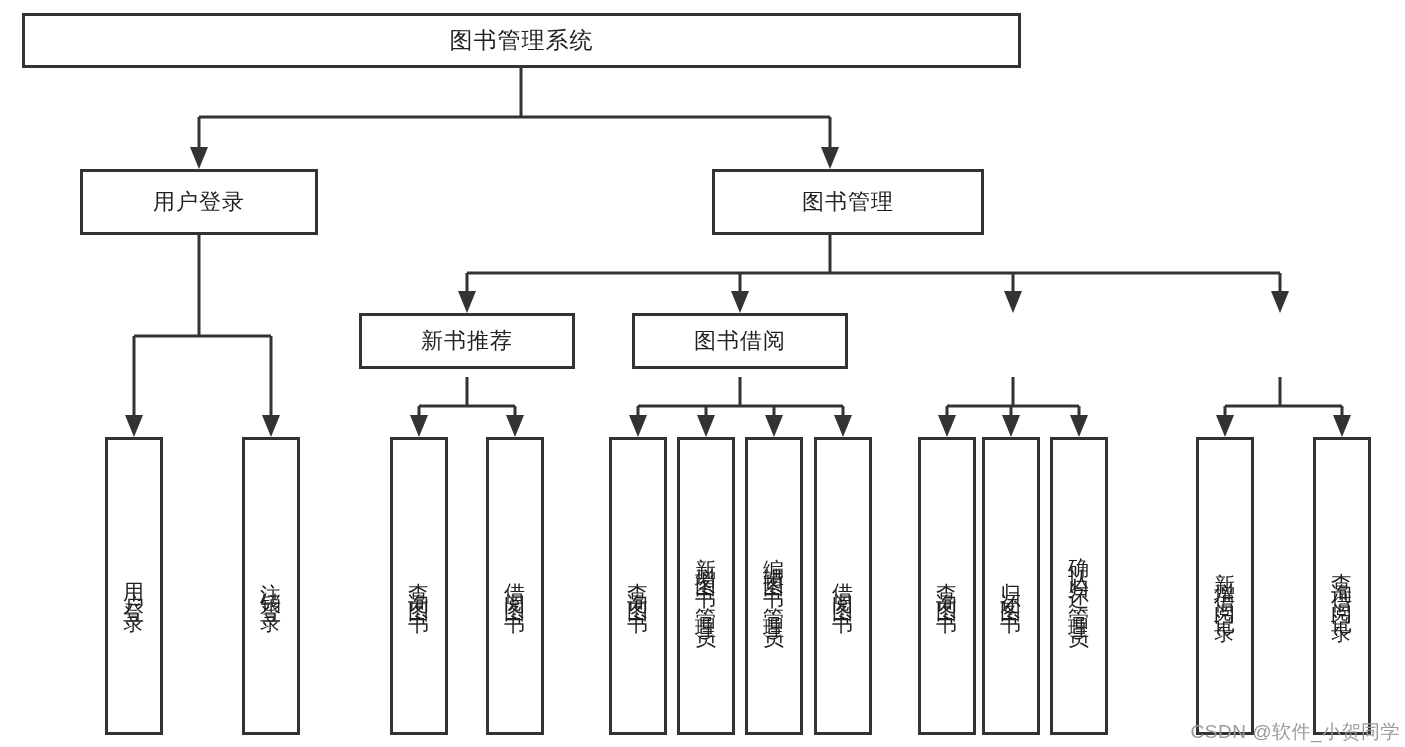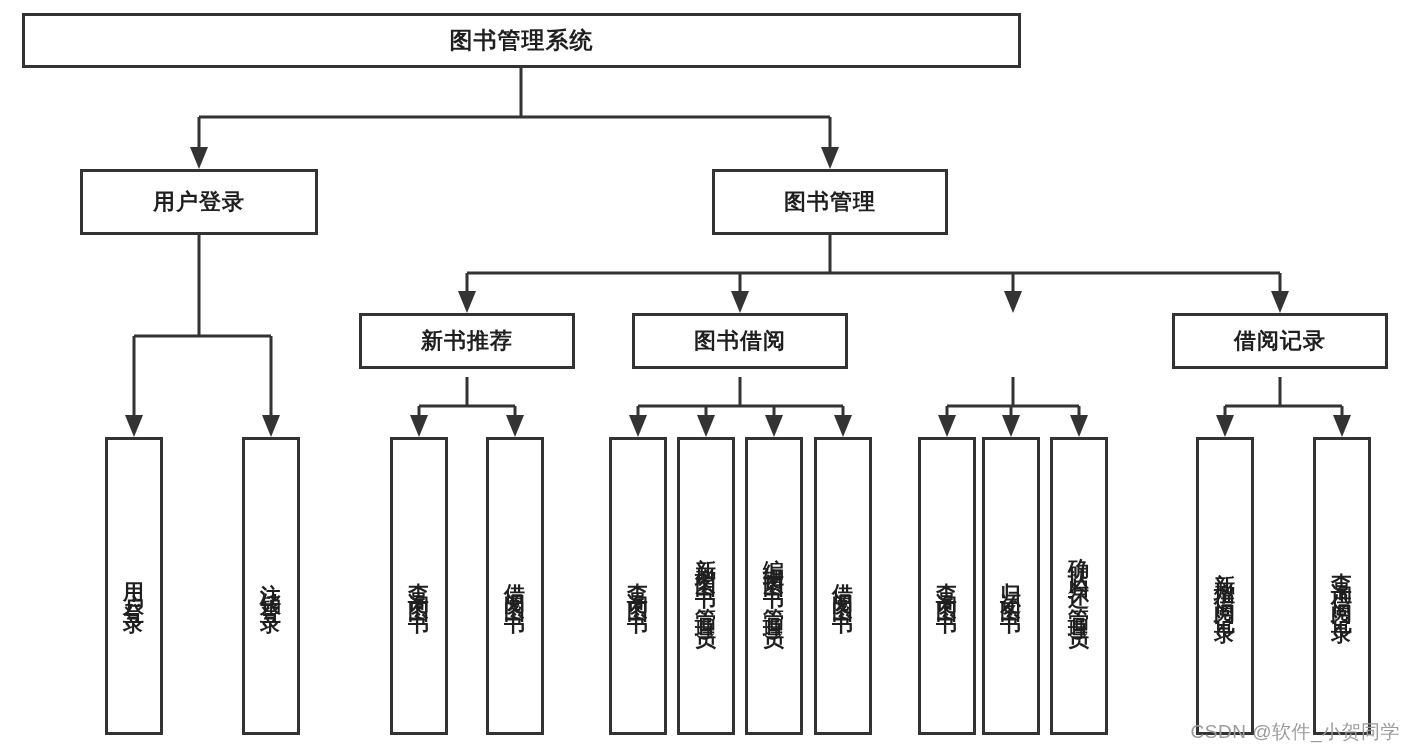--- a/index.html
+++ b/index.html
@@ -25,26 +25,25 @@
   .box{
     position:absolute;
     box-sizing:border-box;
     border:3px solid var(--line);
     background:var(--bg);
     color:var(--text);
     display:flex;align-items:center;justify-content:center;
     z-index:2;
     font-size:22px;
     letter-spacing:1px;
-    font-weight:bold;
   }
   .root{left:22px;top:13px;width:999px;height:55px;font-size:23px;}
   .l2{top:169px;height:66px;}
   #n-l2-0{left:80px;width:238px;}
-  #n-l2-1{left:712px;width:236px;}
+  #n-l2-1{left:712px;width:272px;}
   .l3{top:313px;height:56px;}
   #n-l3-0{left:359px;width:216px;}
   #n-l3-1{left:632px;width:216px;}
   #n-l3-2{left:905px;width:216px;}
   #n-l3-3{left:1172px;width:216px;}
   .leaf{
     top:437px;width:58px;height:298px;
     writing-mode:vertical-rl;
     text-orientation:mixed;
     font-size:21px;
@@ -109,21 +108,20 @@
       <polygon points="1333,415 1351,415 1342,437"></polygon>
     </svg>
 
   <div class="box root" id="n-root">图书管理系统</div>
 
   <div class="box l2" id="n-l2-0">用户登录</div>
   <div class="box l2" id="n-l2-1">图书管理</div>
 
   <div class="box l3" id="n-l3-0">新书推荐</div>
   <div class="box l3" id="n-l3-1">图书借阅</div>
-  <div class="box l3" id="n-l3-3">借阅记录</div>
 
   <div class="box leaf" id="n-lf-0">用户登录</div>
   <div class="box leaf" id="n-lf-1">注销登录</div>
   <div class="box leaf" id="n-lf-2">查询图书</div>
   <div class="box leaf" id="n-lf-3">借阅图书</div>
   <div class="box leaf" id="n-lf-4">查询图书</div>
   <div class="box leaf" id="n-lf-5">新增图书（管理员）</div>
   <div class="box leaf" id="n-lf-6">编辑图书（管理员）</div>
   <div class="box leaf" id="n-lf-7">借阅图书</div>
   <div class="box leaf" id="n-lf-8">查询图书</div>

